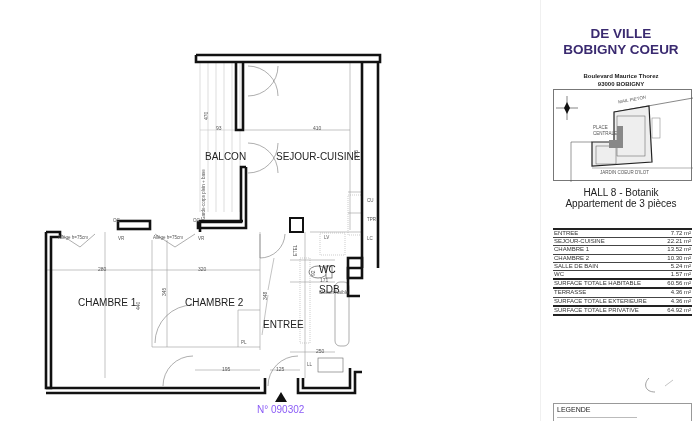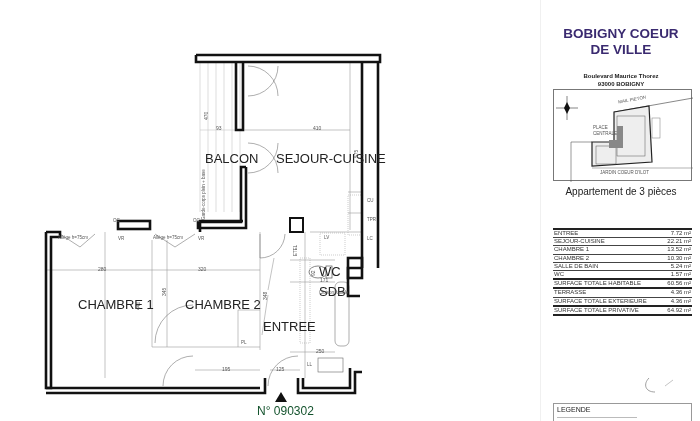--- a/index.html
+++ b/index.html
@@ -1,25 +1,25 @@
 <!DOCTYPE html>
 <html><head>
 <meta charset="utf-8">
 <style>
   * { box-sizing: border-box; margin: 0; padding: 0; }
   html, body { width: 700px; height: 421px; background: #ffffff; overflow: hidden; }
   body { position: relative; font-family: "Liberation Sans", sans-serif; color: #1a1a1a; }
   .plan { position: absolute; left: 0; top: 0; width: 540px; height: 421px; }
   .plan svg { position: absolute; left: 0; top: 0; }
   .lbl { position: absolute; font-family: "Liberation Sans", sans-serif; color: #222; white-space: nowrap; }
-  .room { font-size: 13px; text-align: right; }
+  .room { font-size: 10px; text-align: right; }
   .dim { font-size: 5px; color: #555; }
   .tiny { font-size: 4.5px; color: #555; }
   .vert { transform: rotate(-90deg); transform-origin: left top; }
-  .unit-number { font-size: 12px; color: #14532d; }
+  .unit-number { font-size: 10px; color: #8b5cf6; }
 
   .side { position: absolute; left: 540px; top: 0; width: 160px; height: 421px; border-left: 1px solid #f0f0f0; }
   .title { position: absolute; top: 26px; left: 0; width: 160px; text-align: center; font-weight: bold; font-size: 13.5px; line-height: 16px; color: #3a2a70; }
   .addr { position: absolute; top: 72px; left: 0; width: 160px; text-align: center; font-size: 6px; font-weight: bold; line-height: 8px; color: #222; }
   .minimap { position: absolute; left: 12px; top: 89px; width: 139px; height: 92px; border: 1px solid #777; background: #fff; }
   .hall { position: absolute; top: 187px; left: 0; width: 160px; text-align: center; color: #222; }
   .hall .h1 { font-size: 10px; line-height: 12px; }
   .hall .h2 { font-size: 10px; line-height: 9px; }
   .areas { position: absolute; left: 12px; top: 228px; width: 139px; border-top: 2px solid #222; }
   .arow { display: flex; justify-content: space-between; font-size: 6px; line-height: 7.2px; border-bottom: 1px solid #444; padding: 0 1px; color: #333; }
@@ -165,22 +165,22 @@
   <span class="lbl tiny" style="left:193px;top:218px;">OC</span>
   <span class="lbl tiny" style="left:58px;top:235px;">Allège h=75cm</span>
   <span class="lbl tiny" style="left:153px;top:235px;">Allège h=75cm</span>
   <span class="lbl tiny vert" style="left:201px;top:220px;">Garde-corps plein + base</span>
 
   <span class="lbl unit-number" style="left:257px;top:404px;">N° 090302</span>
 </div>
 
 <div class="side">
   <div class="title">
+    <div>DE VILLE</div>
     <div>BOBIGNY COEUR</div>
-    <div>DE VILLE</div>
   </div>
   <div class="addr">
     <div>Boulevard Maurice Thorez</div>
     <div>93000 BOBIGNY</div>
   </div>
 
   <div class="minimap">
     <svg width="139" height="92" viewBox="0 0 139 92">
       <g>
         <line x1="13" y1="6" x2="13" y2="30" stroke="#333" stroke-width="0.6"></line>
@@ -198,20 +198,21 @@
       <rect x="55" y="50" width="14" height="8" fill="#888"></rect>
       <rect x="98" y="28" width="8" height="20" fill="none" stroke="#777" stroke-width="0.5"></rect>
     </svg>
     <span class="lbl tiny" style="left:64px;top:7px;transform:rotate(-10deg);">MAIL PIETON</span>
     <span class="lbl tiny" style="left:39px;top:35px;">PLACE</span>
     <span class="lbl tiny" style="left:39px;top:41px;">CENTRALE</span>
     <span class="lbl tiny" style="left:46px;top:80px;">JARDIN COEUR D'ILOT</span>
   </div>
 
   <div class="hall">
+    <div class="h1">HALL 8 - Botanik</div>
     <div class="h2">Appartement de 3 pièces</div>
   </div>
 
   <div class="areas">
     <div class="arow">
         <span>ENTREE</span>
         <span>7.72 m²</span>
       </div>
     <div class="arow">
         <span>SEJOUR-CUISINE</span>

